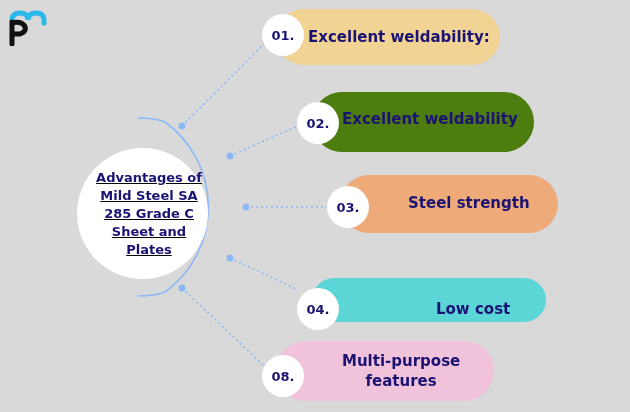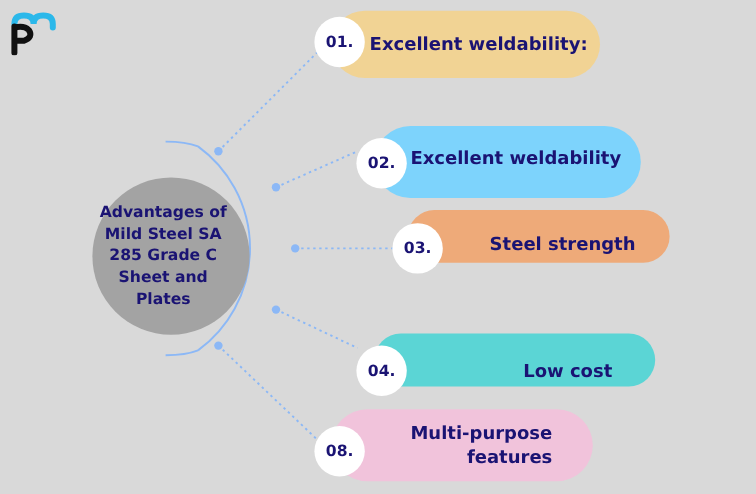--- a/index.html
+++ b/index.html
@@ -6,47 +6,47 @@
     body {
       width: 630px; height: 412px; overflow: hidden;
       background: #d9d9d9;
       font-family: "DejaVu Sans", sans-serif;
       position: relative;
     }
     .logo { position: absolute; left: 8px; top: 10px; width: 46px; height: 36px; }
     .lines { position: absolute; left: 0; top: 0; }
     .center-circle {
       position: absolute; left: 77px; top: 148px; width: 131px; height: 131px;
-      border-radius: 50%; background: #a3a3a3;
-      display: flex; align-items: center; justify-content: flex-start; text-align: center;
+      border-radius: 50%; background: #ffffff;
+      display: flex; align-items: center; justify-content: flex-end; text-align: center; text-decoration: underline;
     }
     .center-circle span {
       color: #1a1373; font-weight: bold; font-size: 13px; line-height: 18px; width: 118px;
       white-space: pre-line;
     }
     .pill {
       position: absolute; border-radius: 32px; display: flex; align-items: center;
       color: #1a1373; font-weight: bold;
     }
     .pill .num {
       position: absolute; width: 42px; height: 42px; border-radius: 50%;
       background: #ffffff; display: flex; align-items: center; justify-content: center;
       font-size: 13px; font-weight: bold; color: #1a1373;
     }
-    .pill .label { position: absolute; font-size: 15px; text-align: right; line-height: 20px; white-space: pre-line; }
+    .pill .label { position: absolute; font-size: 15px; text-align: center; line-height: 20px; white-space: pre-line; }
 
     #p1 { left: 276px; top: 9px; width: 224px; height: 56px; background: #f1d394; }
     #p1 .num { left: -14px; top: 5px; text-align: center; }
     #p1 .label { left: 32px; top: 18px; }
 
-    #p2 { left: 312px; top: 92px; width: 222px; height: 60px; background: #7dd3fc; margin-top: 13px; }
+    #p2 { left: 312px; top: 92px; width: 222px; height: 60px; background: #4d7c0f; }
     #p2 .num { left: -15px; top: 10px; }
     #p2 .label { left: 30px; top: 17px; }
 
-    #p3 { left: 340px; top: 175px; width: 218px; height: 44px; background: #eeaa79; }
+    #p3 { left: 340px; top: 175px; width: 218px; height: 58px; background: #eeaa79; }
     #p3 .num { left: -13px; top: 11px; }
     #p3 .label { left: 68px; top: 18px; }
 
     #p4 { left: 312px; top: 278px; width: 234px; height: 44px; background: #5bd5d5; }
     #p4 .num { left: -15px; top: 10px; }
     #p4 .label { left: 76px; top: 21px; margin-left: 48px; }
 
     #p5 { left: 276px; top: 341px; width: 218px; height: 60px; background: #f1c3db; }
     #p5 .num { left: -14px; top: 14px; }
     #p5 .label { left: 46px; top: 10px; margin-left: 20px; }

